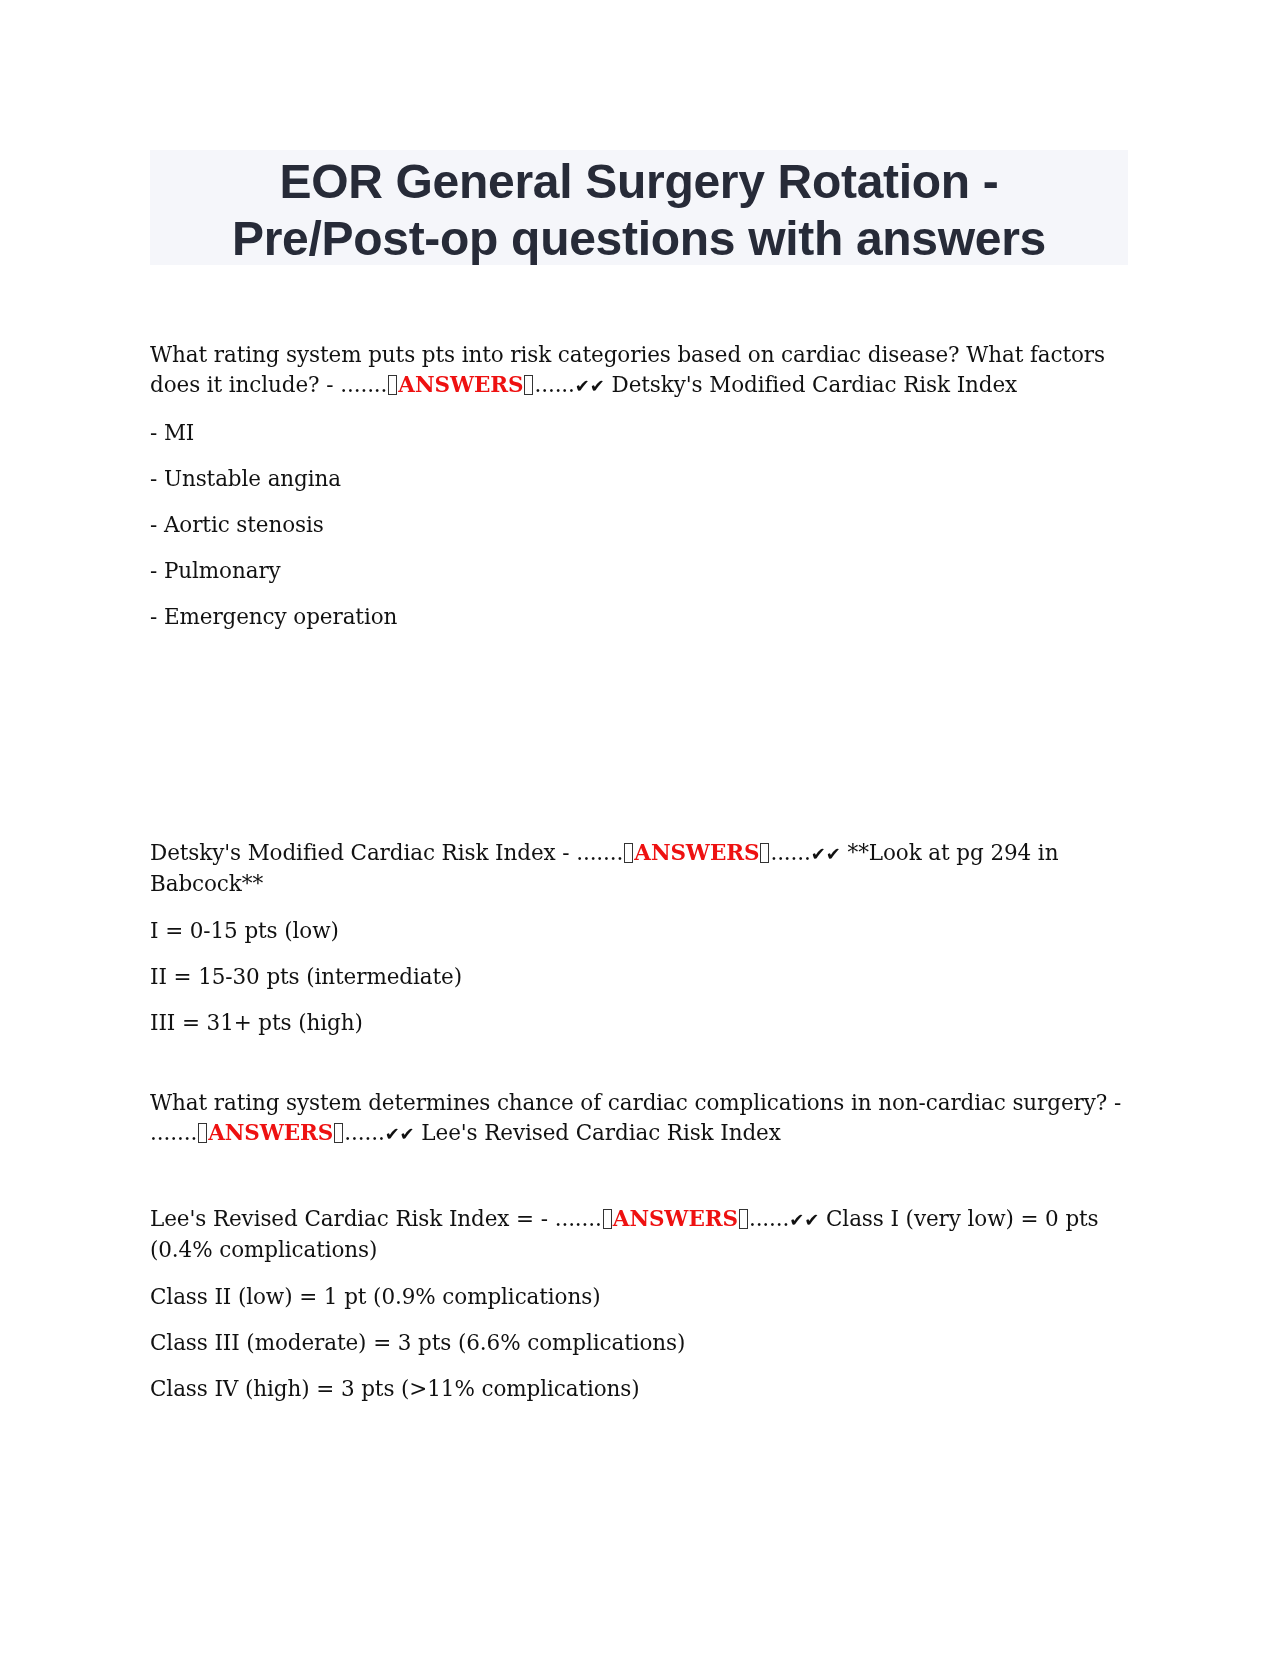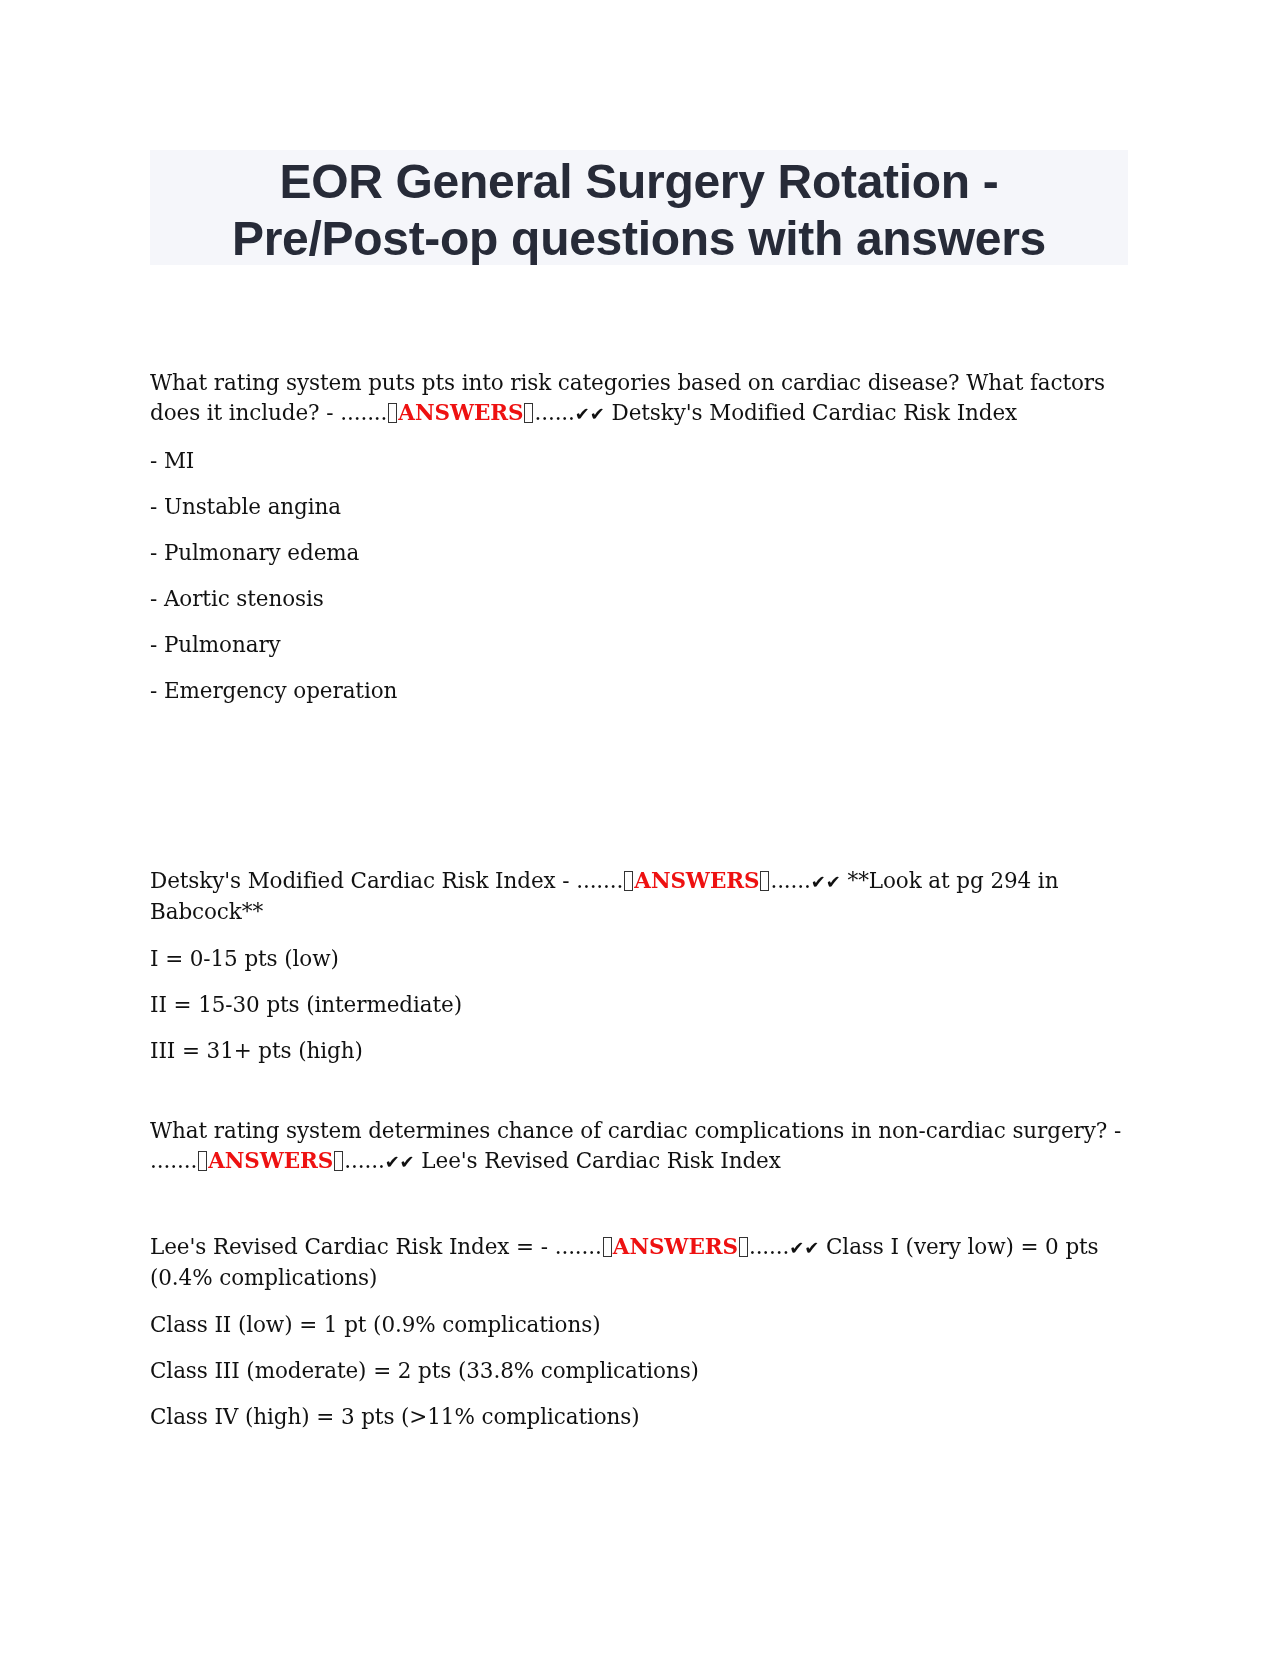--- a/index.html
+++ b/index.html
@@ -12,21 +12,21 @@
     margin: 0; padding: 0;
     font-family: "Liberation Sans", sans-serif; font-weight: bold;
     font-size: 48px; line-height: 57px; color: #272b38;
     letter-spacing: -0.3px;
     position: absolute; left: 0; top: 3px; width: 978px; text-align: center;
   }
   .body-text {
     font-family: "DejaVu Serif", serif; font-size: 21.5px; color: #111111;
     line-height: 30px; margin: 0; letter-spacing: -0.1px;
   }
-  .block { position: absolute; left: 150px; width: 975px; margin-top: 28px; }
+  .block { position: absolute; left: 150px; width: 975px; }
   .q { margin: 0 0 17px 0; }
   .li { margin: 0 0 16px 0; }
   .answers { color: #ee1111; font-weight: bold; }
   .box-glyph {
     display: inline-block; width: 9px; height: 20px; border: 1px solid #333;
     vertical-align: -3px; margin: 0 1px; box-sizing: border-box;
   }
   .checks { font-family: "DejaVu Sans", sans-serif; font-size: 18px; }
 </style>
 </head>
@@ -36,35 +36,34 @@
   <h1 class="title">
     <span>EOR General Surgery Rotation -</span><br>
     <span>Pre/Post-op questions with answers</span>
   </h1>
 </div>
 
 <div class="block body-text" style="top:340px;">
   <p class="q"><span>What rating system puts pts into risk categories based on cardiac disease? What factors does it include?</span><span> - .......</span><span class="box-glyph"></span><span class="answers">ANSWERS</span><span class="box-glyph"></span><span>......</span><span class="checks">✔✔</span> <span>Detsky's Modified Cardiac Risk Index</span></p>
   <p class="li">- MI</p>
   <p class="li">- Unstable angina</p>
-  <p class="li">- Pulmonary edema</p>
   <p class="li">- Aortic stenosis</p>
   <p class="li">- Pulmonary</p>
   <p class="li">- Emergency operation</p>
 </div>
 
 <div class="block body-text" style="top:838px;">
   <p class="q"><span>Detsky's Modified Cardiac Risk Index</span><span> - .......</span><span class="box-glyph"></span><span class="answers">ANSWERS</span><span class="box-glyph"></span><span>......</span><span class="checks">✔✔</span> <span>**Look at pg 294 in Babcock**</span></p>
   <p class="li">I = 0-15 pts (low)</p>
   <p class="li">II = 15-30 pts (intermediate)</p>
   <p class="li">III = 31+ pts (high)</p>
 </div>
 
 <div class="block body-text" style="top:1088px;">
   <p class="q"><span>What rating system determines chance of cardiac complications in non-cardiac surgery?</span><span> - .......</span><span class="box-glyph"></span><span class="answers">ANSWERS</span><span class="box-glyph"></span><span>......</span><span class="checks">✔✔</span> <span>Lee's Revised Cardiac Risk Index</span></p>
 </div>
 
 <div class="block body-text" style="top:1204px;">
   <p class="q"><span>Lee's Revised Cardiac Risk Index =</span><span> - .......</span><span class="box-glyph"></span><span class="answers">ANSWERS</span><span class="box-glyph"></span><span>......</span><span class="checks">✔✔</span> <span>Class I (very low) = 0 pts (0.4% complications)</span></p>
   <p class="li">Class II (low) = 1 pt (0.9% complications)</p>
-  <p class="li">Class III (moderate) = 2 pts (33.8% complications)</p>
+  <p class="li">Class III (moderate) = 3 pts (6.6% complications)</p>
   <p class="li">Class IV (high) = 3 pts (&gt;11% complications)</p>
 </div>
 
 </body></html>

